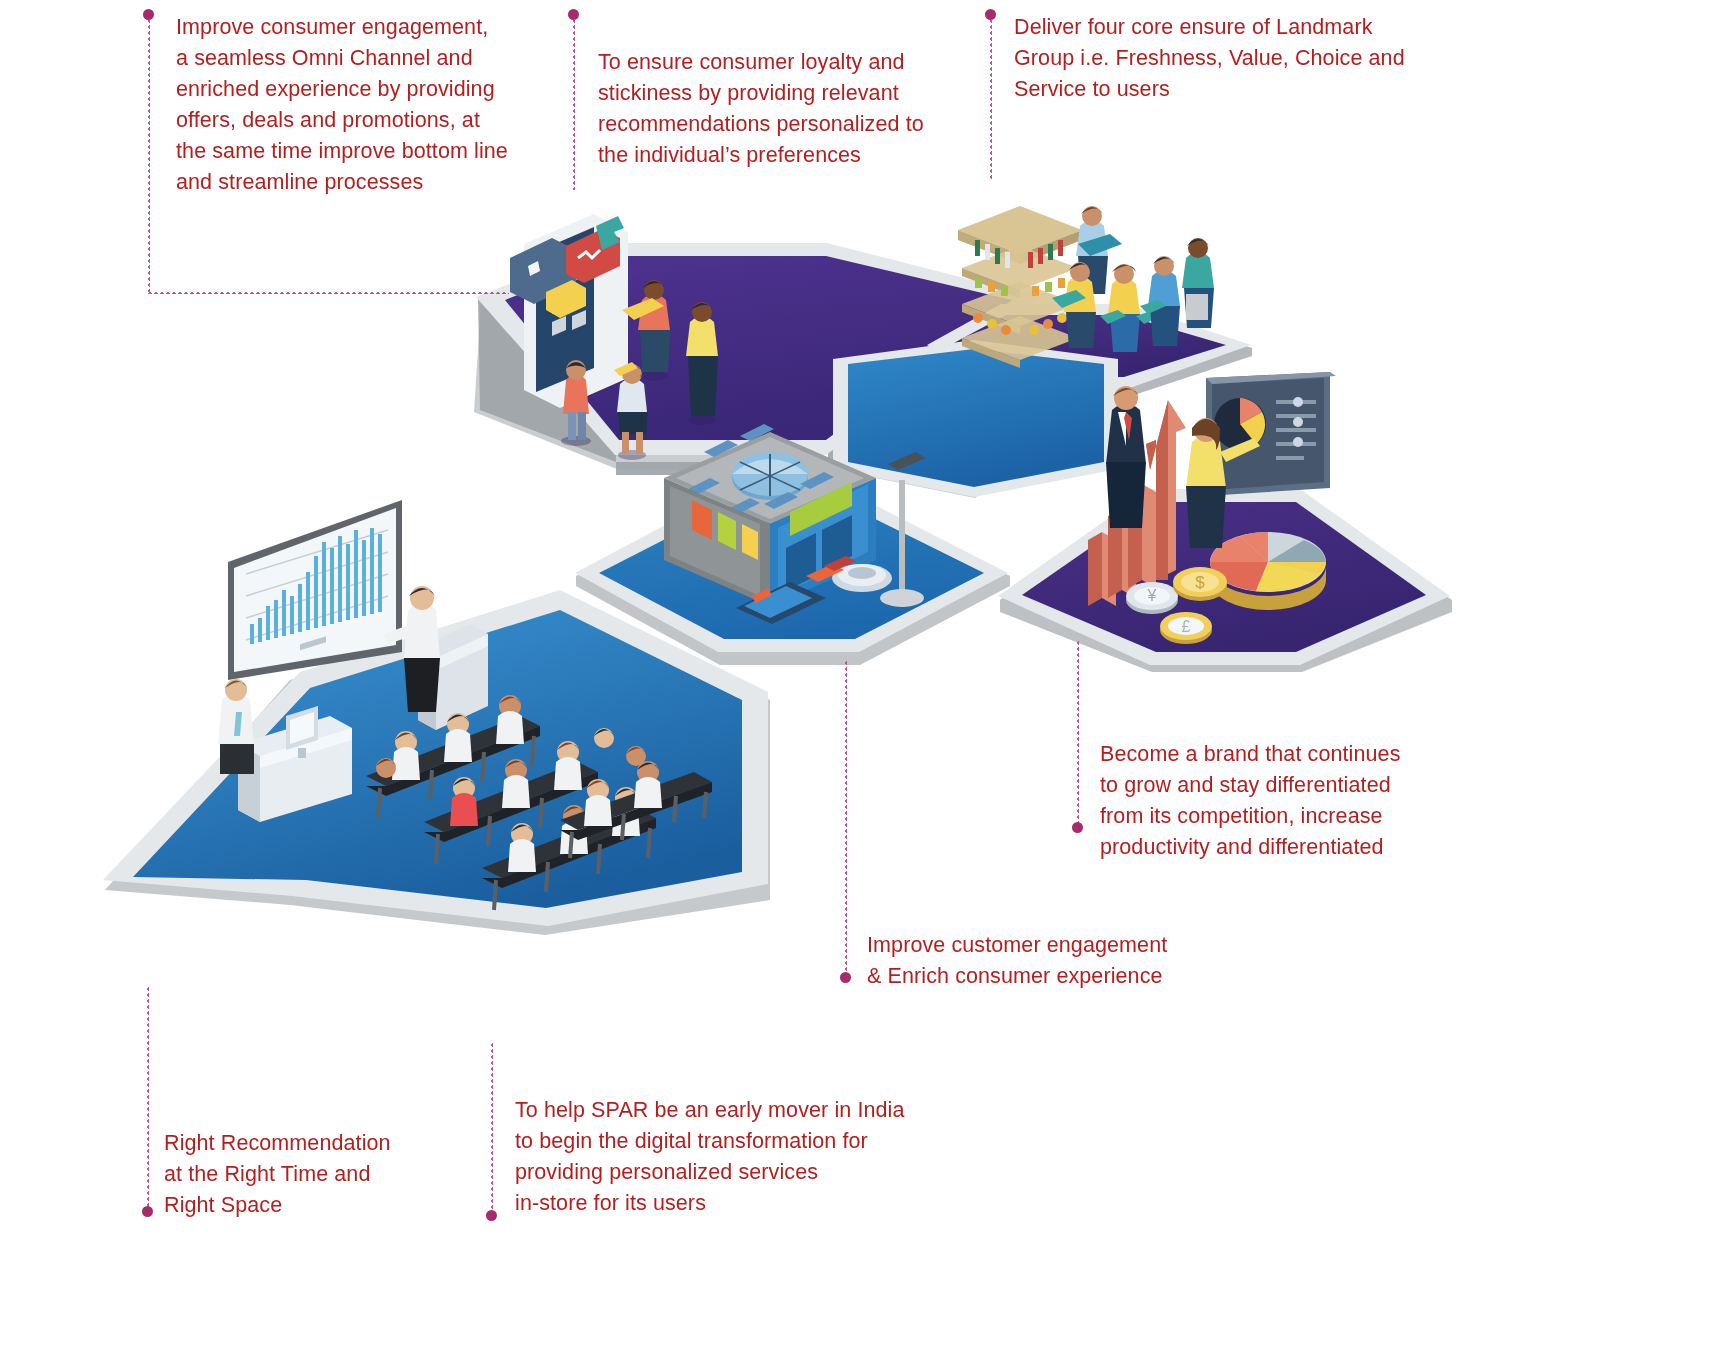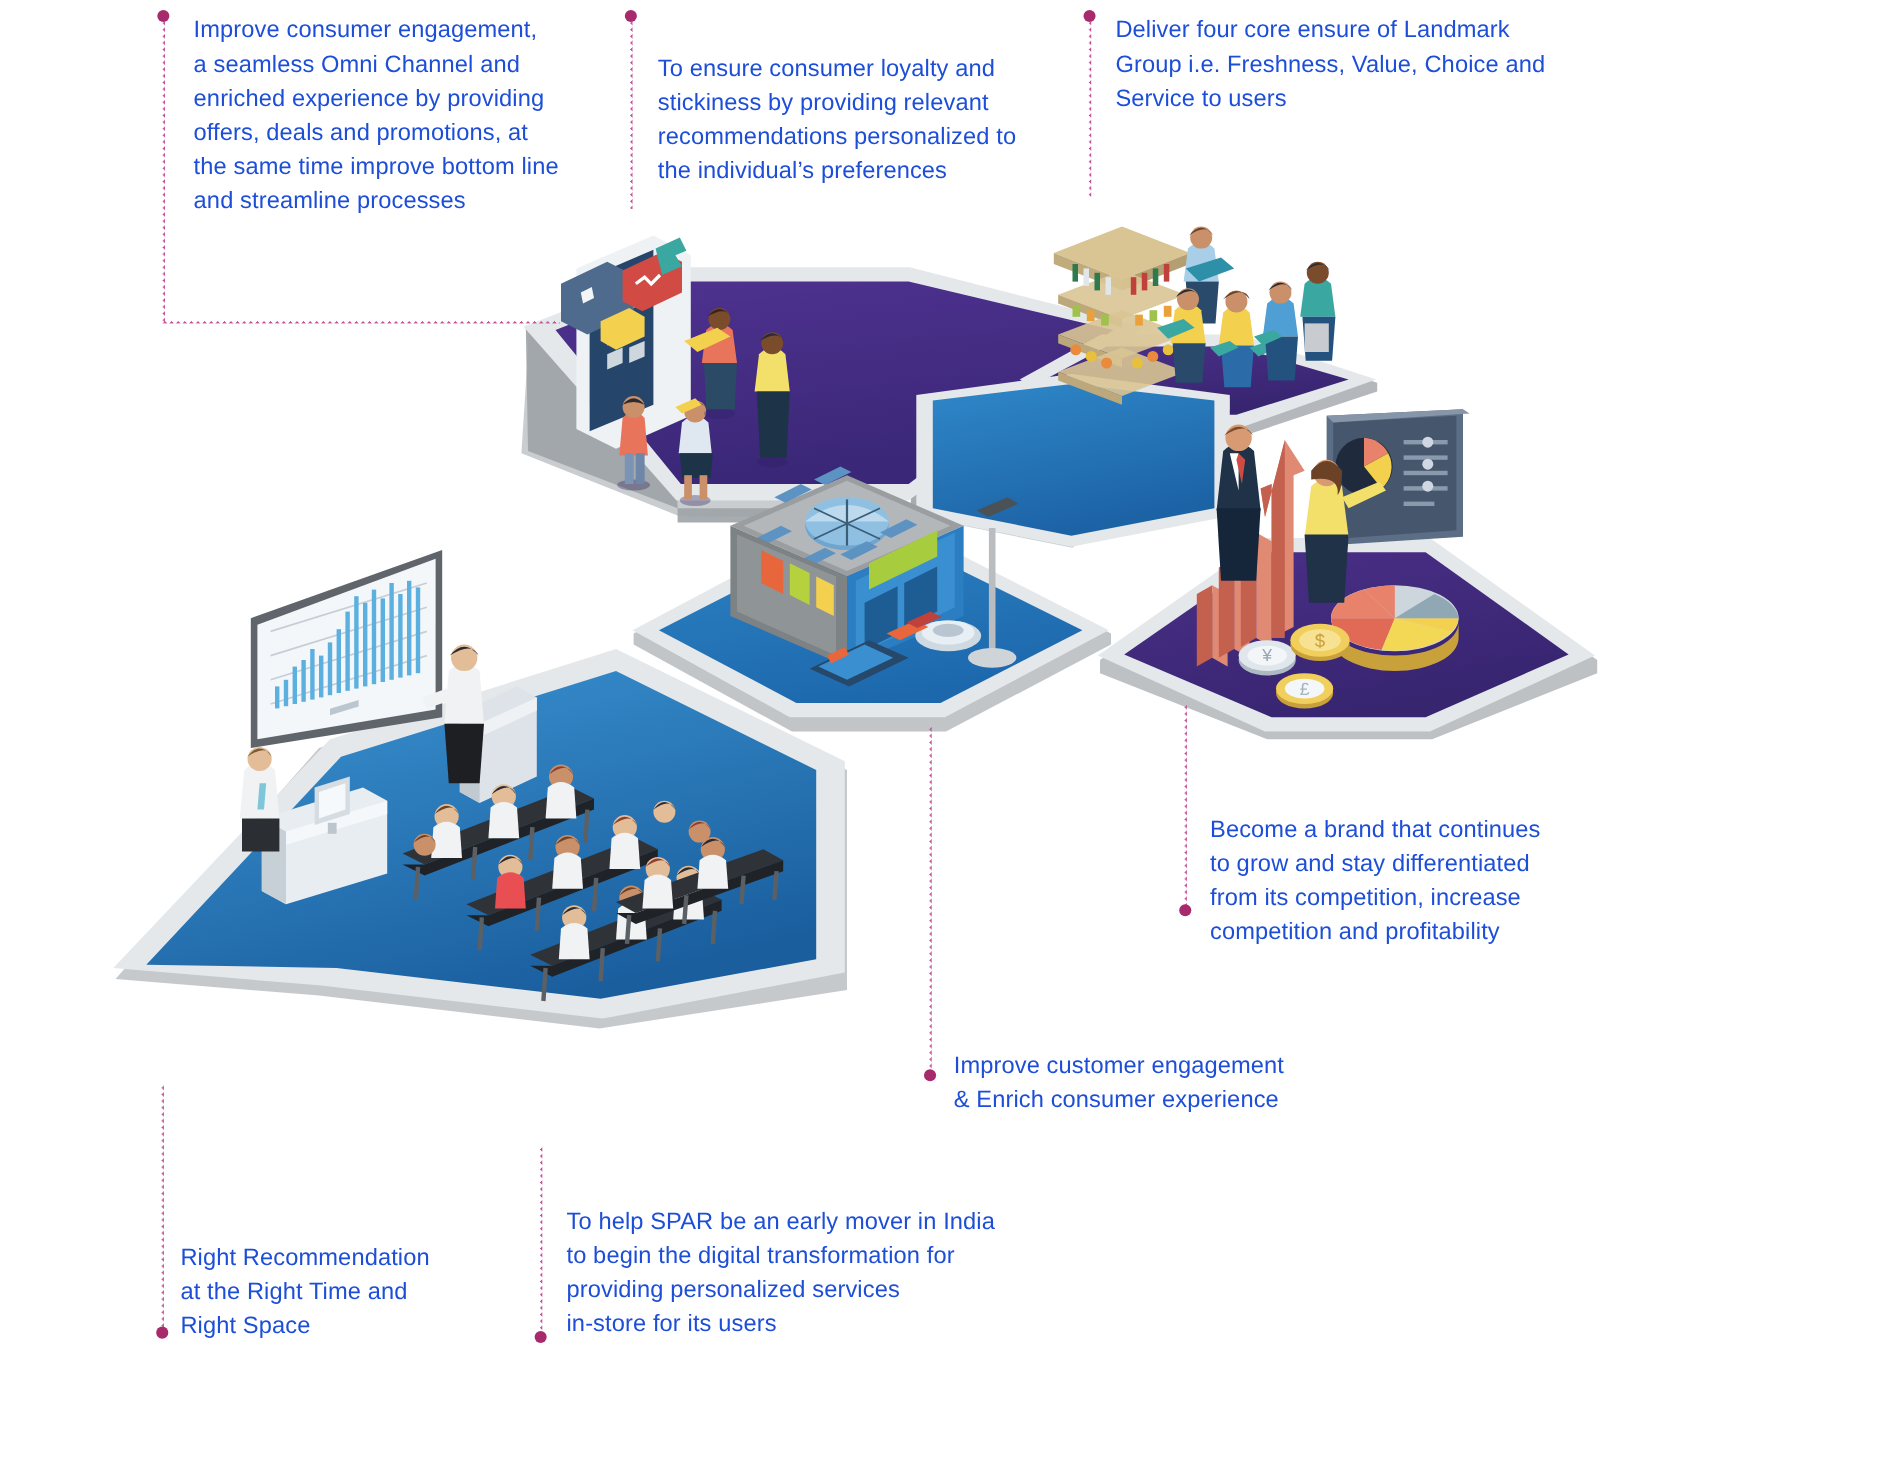--- a/index.html
+++ b/index.html
@@ -18,29 +18,29 @@
   #stage {
     position: absolute;
     left: 0; top: 0;
     width: 1710px;
     height: 1348px;
   }
   .callout {
     position: absolute;
     font-size: 21.5px;
     line-height: 31px;
-    color: #1d4ed8;
+    color: #b91c1c;
     letter-spacing: 0.1px;
     white-space: pre-line;
   }
   .c-top-left   { left: 176px; top: 12px;   width: 360px; }
   .c-top-mid    { left: 598px; top: 12px;   width: 350px; margin-top: 35px; }
   .c-top-right  { left: 1014px; top: 12px;  width: 400px; }
   .c-right      { left: 1100px; top: 739px; width: 330px; }
-  .c-mid-bottom { left: 867px; top: 953px;  width: 320px; }
+  .c-mid-bottom { left: 867px; top: 930px;  width: 320px; }
   .c-bot-left   { left: 164px; top: 1128px; width: 240px; }
   .c-bot-mid    { left: 515px; top: 1095px; width: 420px; }
 
   
   .leader {
     position: absolute;
   }
   .leader .dotline {
     position: absolute;
     background-image: radial-gradient(circle, #c2509a 42%, rgba(0,0,0,0) 45%);
@@ -684,21 +684,21 @@
 recommendations personalized to
 the individual’s preferences</div>
 
   <div class="callout c-top-right">Deliver four core ensure of Landmark
 Group i.e. Freshness, Value, Choice and
 Service to users</div>
 
   <div class="callout c-right">Become a brand that continues
 to grow and stay differentiated
 from its competition, increase
-competition and profitability</div>
+productivity and differentiated</div>
 
   <div class="callout c-mid-bottom">Improve customer engagement
 &amp; Enrich consumer experience</div>
 
   <div class="callout c-bot-left">Right Recommendation
 at the Right Time and
 Right Space</div>
 
   <div class="callout c-bot-mid">To help SPAR be an early mover in India
 to begin the digital transformation for

